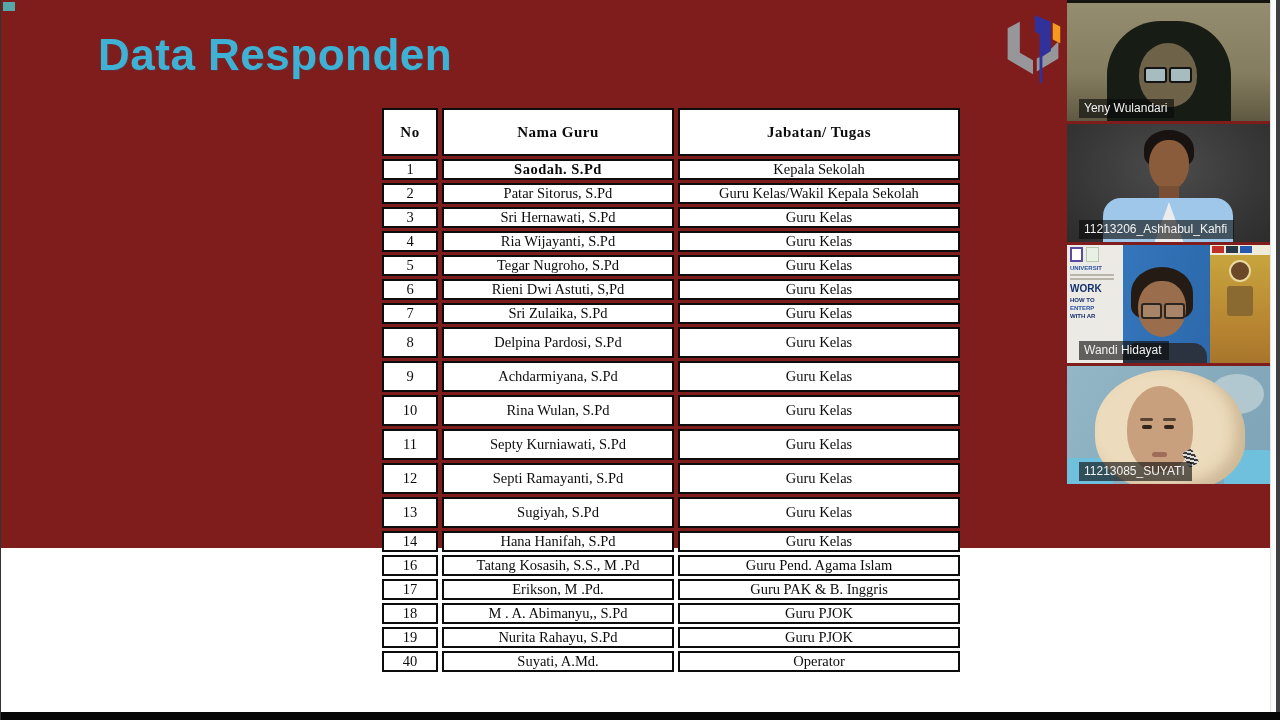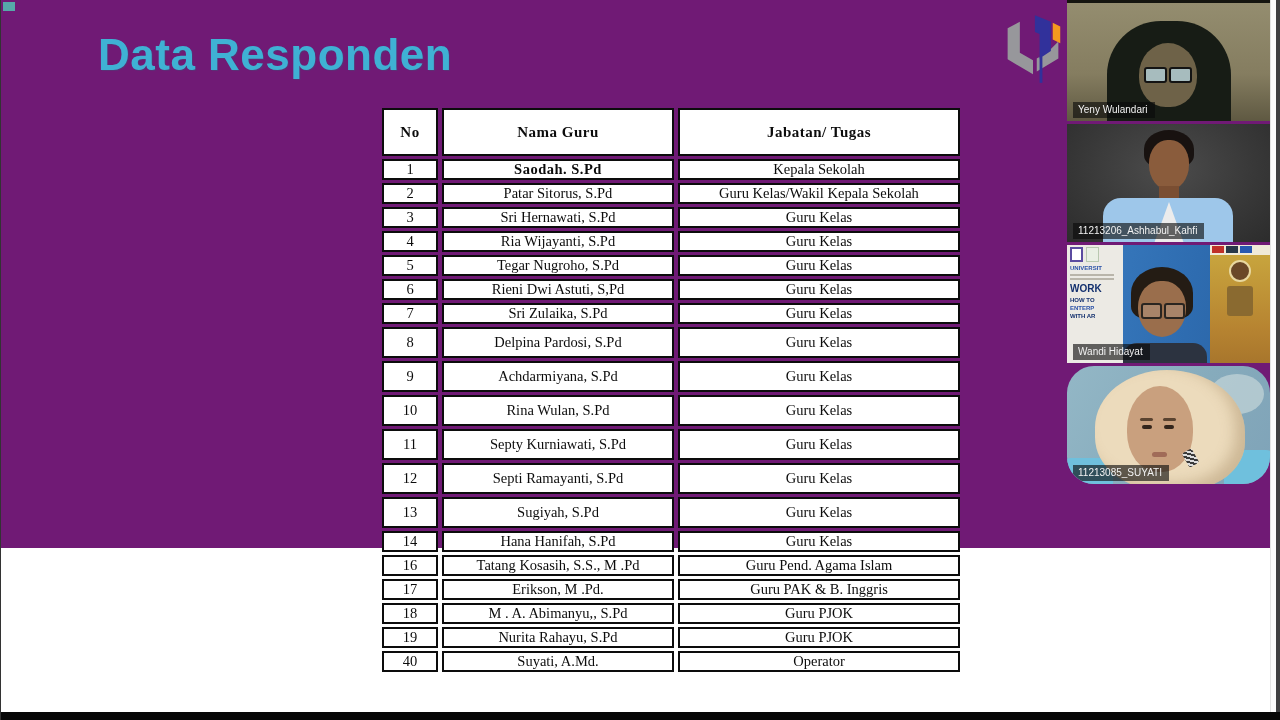--- a/index.html
+++ b/index.html
@@ -1,17 +1,17 @@
 <!DOCTYPE html>
 <html><head>
 <meta charset="utf-8">
 <style>
   html,body{margin:0;padding:0;}
   body{width:1280px;height:720px;overflow:hidden;background:#ffffff;font-family:"Liberation Sans",sans-serif;}
-  .stage{position:relative;width:1280px;height:548px;background:#701a75;}
+  .stage{position:relative;width:1280px;height:548px;background:#7f1d1d;}
 
   
   .corner-dot{position:absolute;left:3px;top:2px;width:12px;height:9px;background:#56a9a9;}
   .title{position:absolute;left:98px;top:30px;margin:0;font-size:44px;font-weight:600;
          color:#3fb1d4;letter-spacing:0.5px;text-shadow:1px 1px 0 rgba(40,100,120,0.30);}
   .logo{position:absolute;left:1002px;top:8px;}
 
   
   .resp-table{position:absolute;left:378px;top:105px;border-collapse:separate;border-spacing:4px 3px;
               font-family:"Liberation Serif",serif;color:#0c0c0c;}
@@ -21,22 +21,22 @@
   .resp-table td{font-size:14.5px;height:16px;}
   .resp-table tr.tall td{height:27px;}
   .col-no{width:44px;}
   .col-name{width:220px;}
   .col-role{width:270px;}
   td.bold-name{font-weight:bold;letter-spacing:0.5px;}
 
   
   .sidebar{position:absolute;left:1067px;top:0;width:203px;}
   .tile{position:relative;width:203px;height:118px;margin-bottom:3px;overflow:hidden;}
-  .name-tag{position:absolute;left:6px;bottom:3px;max-width:196px;background:rgba(10,10,10,0.62);
-            color:#f2f2f2;font-size:10px;padding:2px 7px 3px 5px;white-space:nowrap;}
+  .name-tag{position:absolute;left:12px;bottom:3px;max-width:196px;background:rgba(10,10,10,0.62);
+            color:#f2f2f2;font-size:12px;padding:2px 7px 3px 5px;white-space:nowrap;}
 
   
   .t1{background:linear-gradient(180deg,#948d6f 0%,#857d60 60%,#5f5942 100%);border-top:3px solid #15150f;}
   .t1-hijab{position:absolute;left:40px;top:18px;width:124px;height:110px;background:#171c15;
             border-radius:54px 54px 10px 10px;}
   .t1-face{position:absolute;left:72px;top:40px;width:58px;height:64px;background:#6e6248;
            border-radius:50% 50% 46% 46%;}
   .t1-lens{position:absolute;top:24px;width:19px;height:12px;background:#a7bcbe;border:2px solid #141414;
            border-radius:3px;}
   .t1-lens.l{left:5px;} .t1-lens.r{left:30px;}
@@ -77,21 +77,21 @@
            border-radius:50% 50% 24% 24%;}
   .t3-face{position:absolute;left:71px;top:36px;width:48px;height:56px;background:#9a6e4c;
            border-radius:46% 46% 50% 50%;}
   .t3-lens{position:absolute;top:22px;width:17px;height:12px;background:rgba(210,200,190,0.25);
            border:2px solid #2a2520;border-radius:3px;}
   .t3-lens.l{left:3px;} .t3-lens.r{left:26px;}
   .t3-shoulders{position:absolute;left:56px;bottom:0;width:84px;height:20px;background:#2c3340;
                 border-radius:14px 14px 0 0;}
 
   
-  .t4{background:linear-gradient(120deg,#93b7c6 0%,#86abbc 55%,#7fa3b8 100%);border-radius:27px;}
+  .t4{background:linear-gradient(120deg,#93b7c6 0%,#86abbc 55%,#7fa3b8 100%);}
   .t4-blob{position:absolute;right:6px;top:8px;width:54px;height:40px;background:#c5d6d8;
            border-radius:50%;opacity:0.7;}
   .t4-hijab{position:absolute;left:28px;top:4px;width:150px;height:120px;background:#ecdbbc;
             border-radius:48% 52% 40% 44%;box-shadow:inset -10px -6px 14px rgba(150,120,80,0.35);}
   .t4-face{position:absolute;left:60px;top:20px;width:66px;height:86px;background:#c9a07e;
            border-radius:50% 50% 46% 46%;}
   .t4-brow{position:absolute;top:32px;width:13px;height:2.5px;background:#5a4330;border-radius:2px;}
   .t4-brow.l{left:13px;} .t4-brow.r{left:36px;}
   .t4-eye{position:absolute;top:39px;width:10px;height:3.5px;background:#33251c;border-radius:2px;}
   .t4-eye.l{left:15px;} .t4-eye.r{left:37px;}

